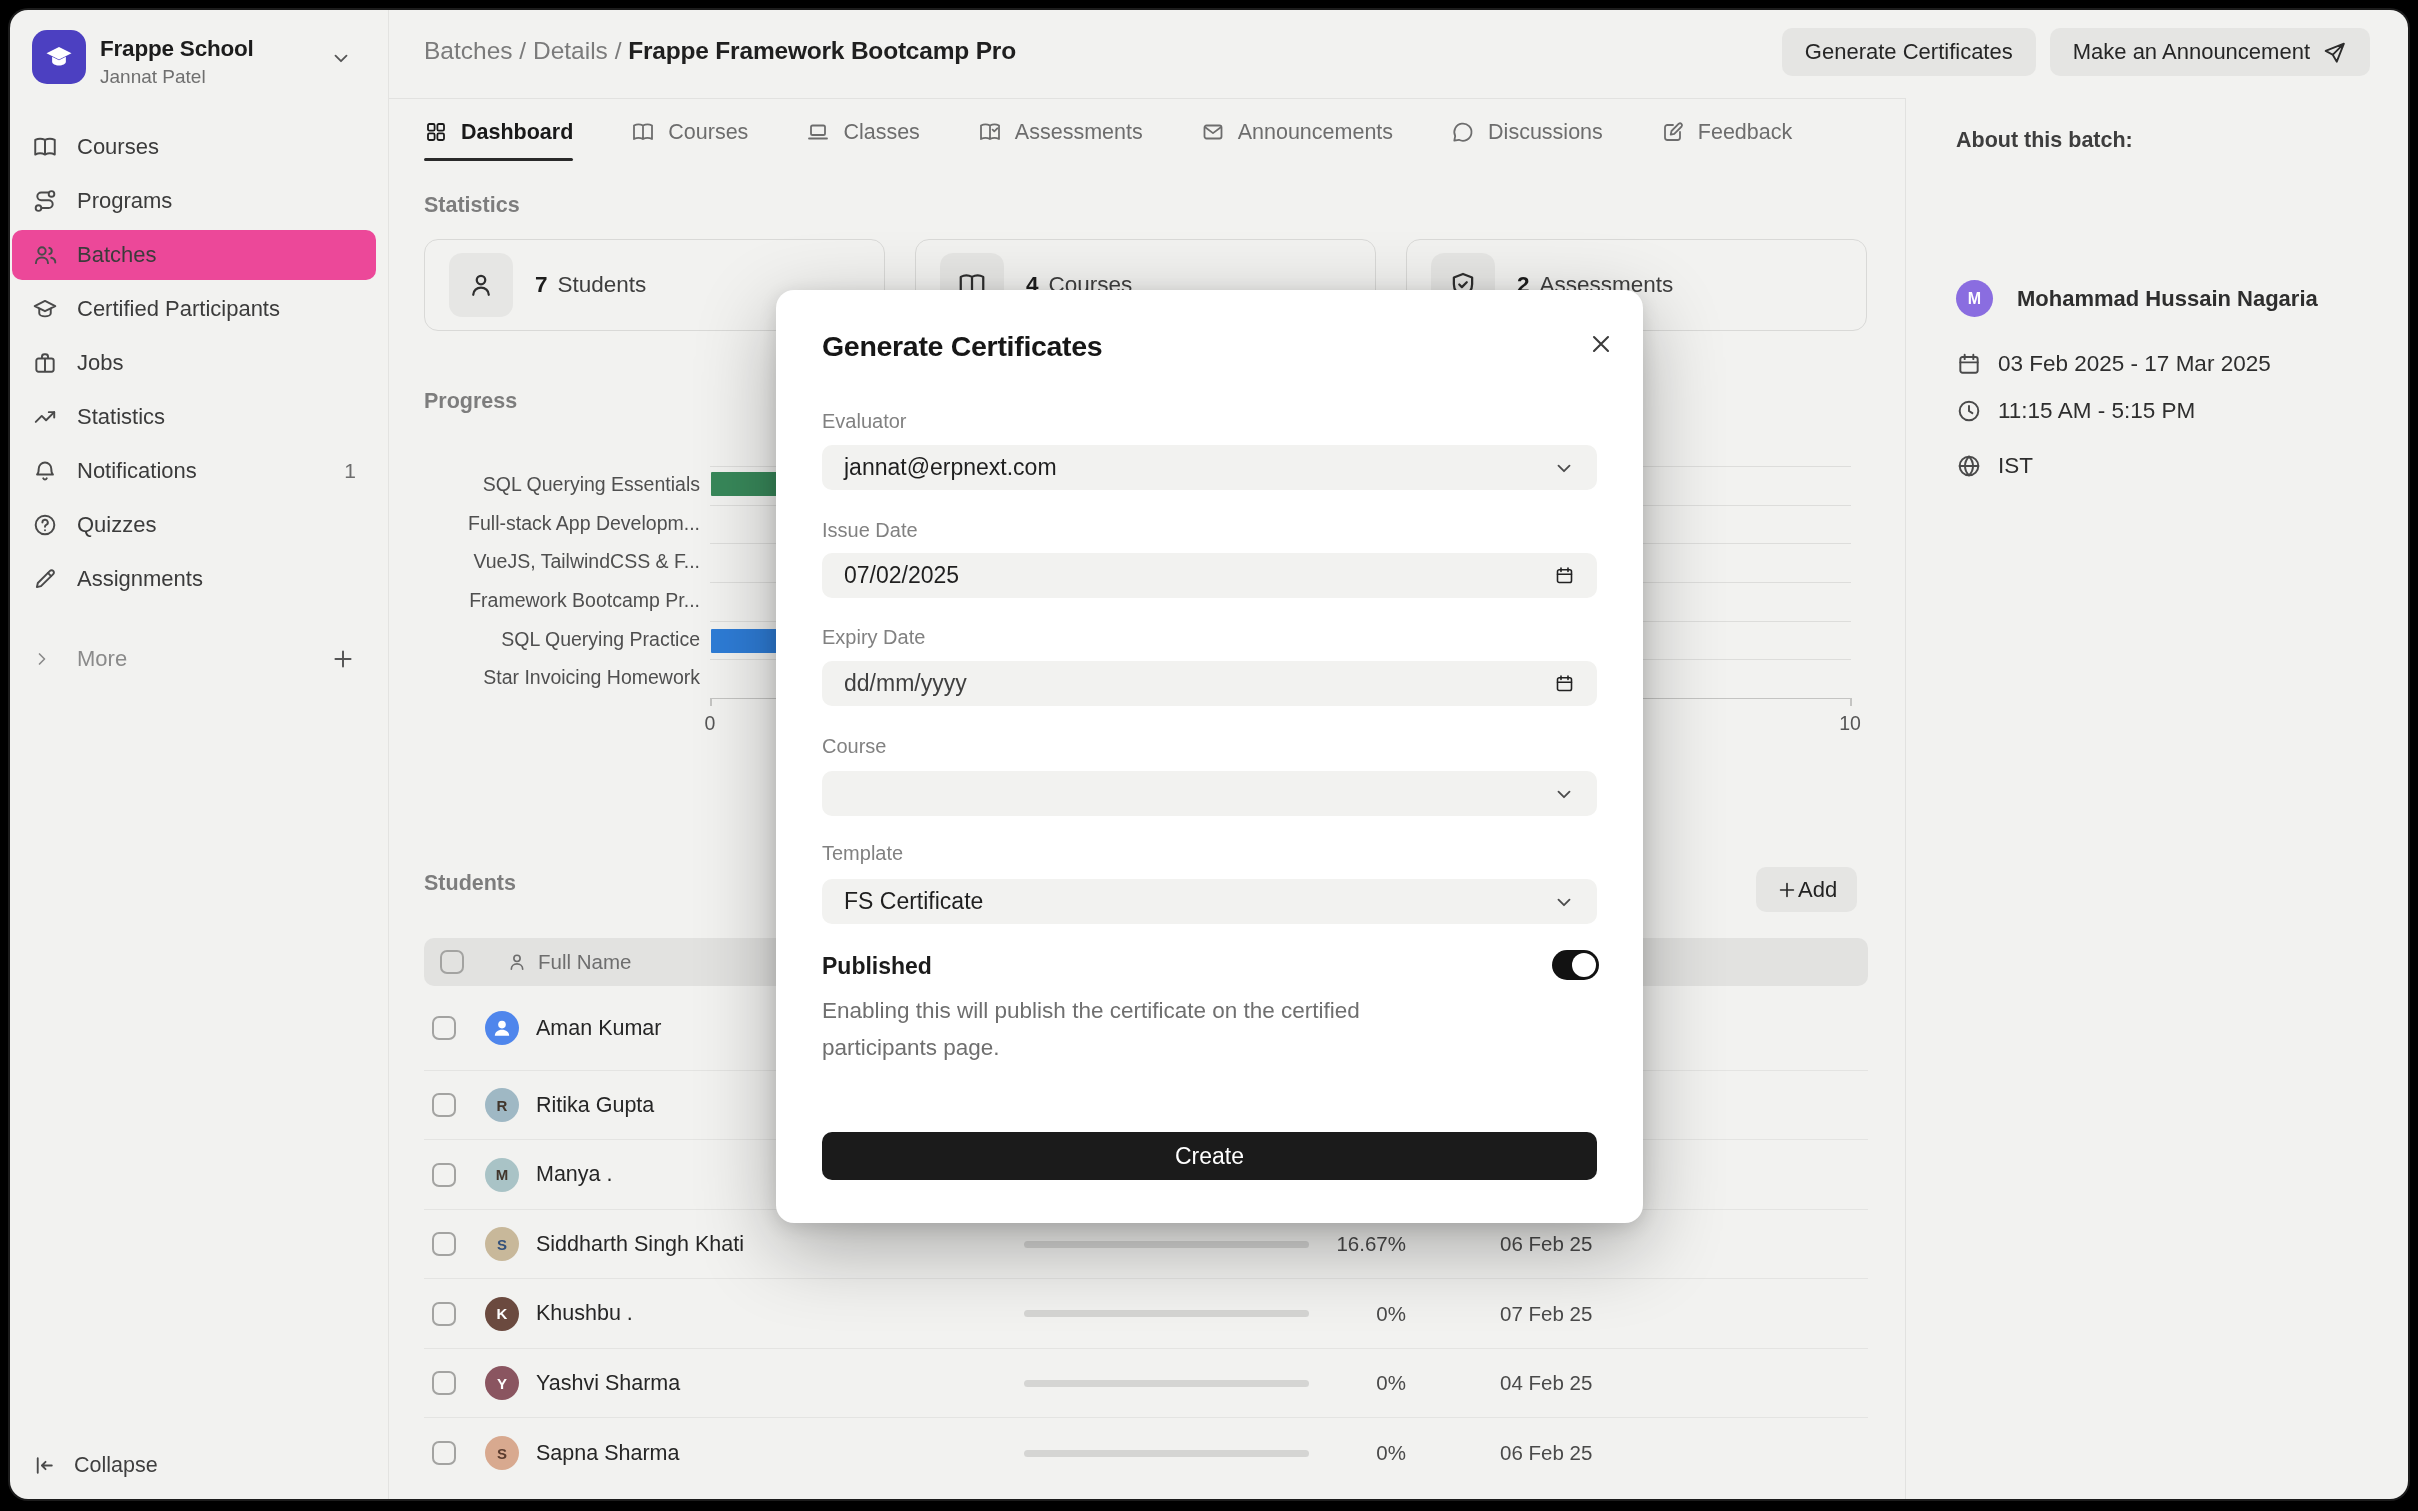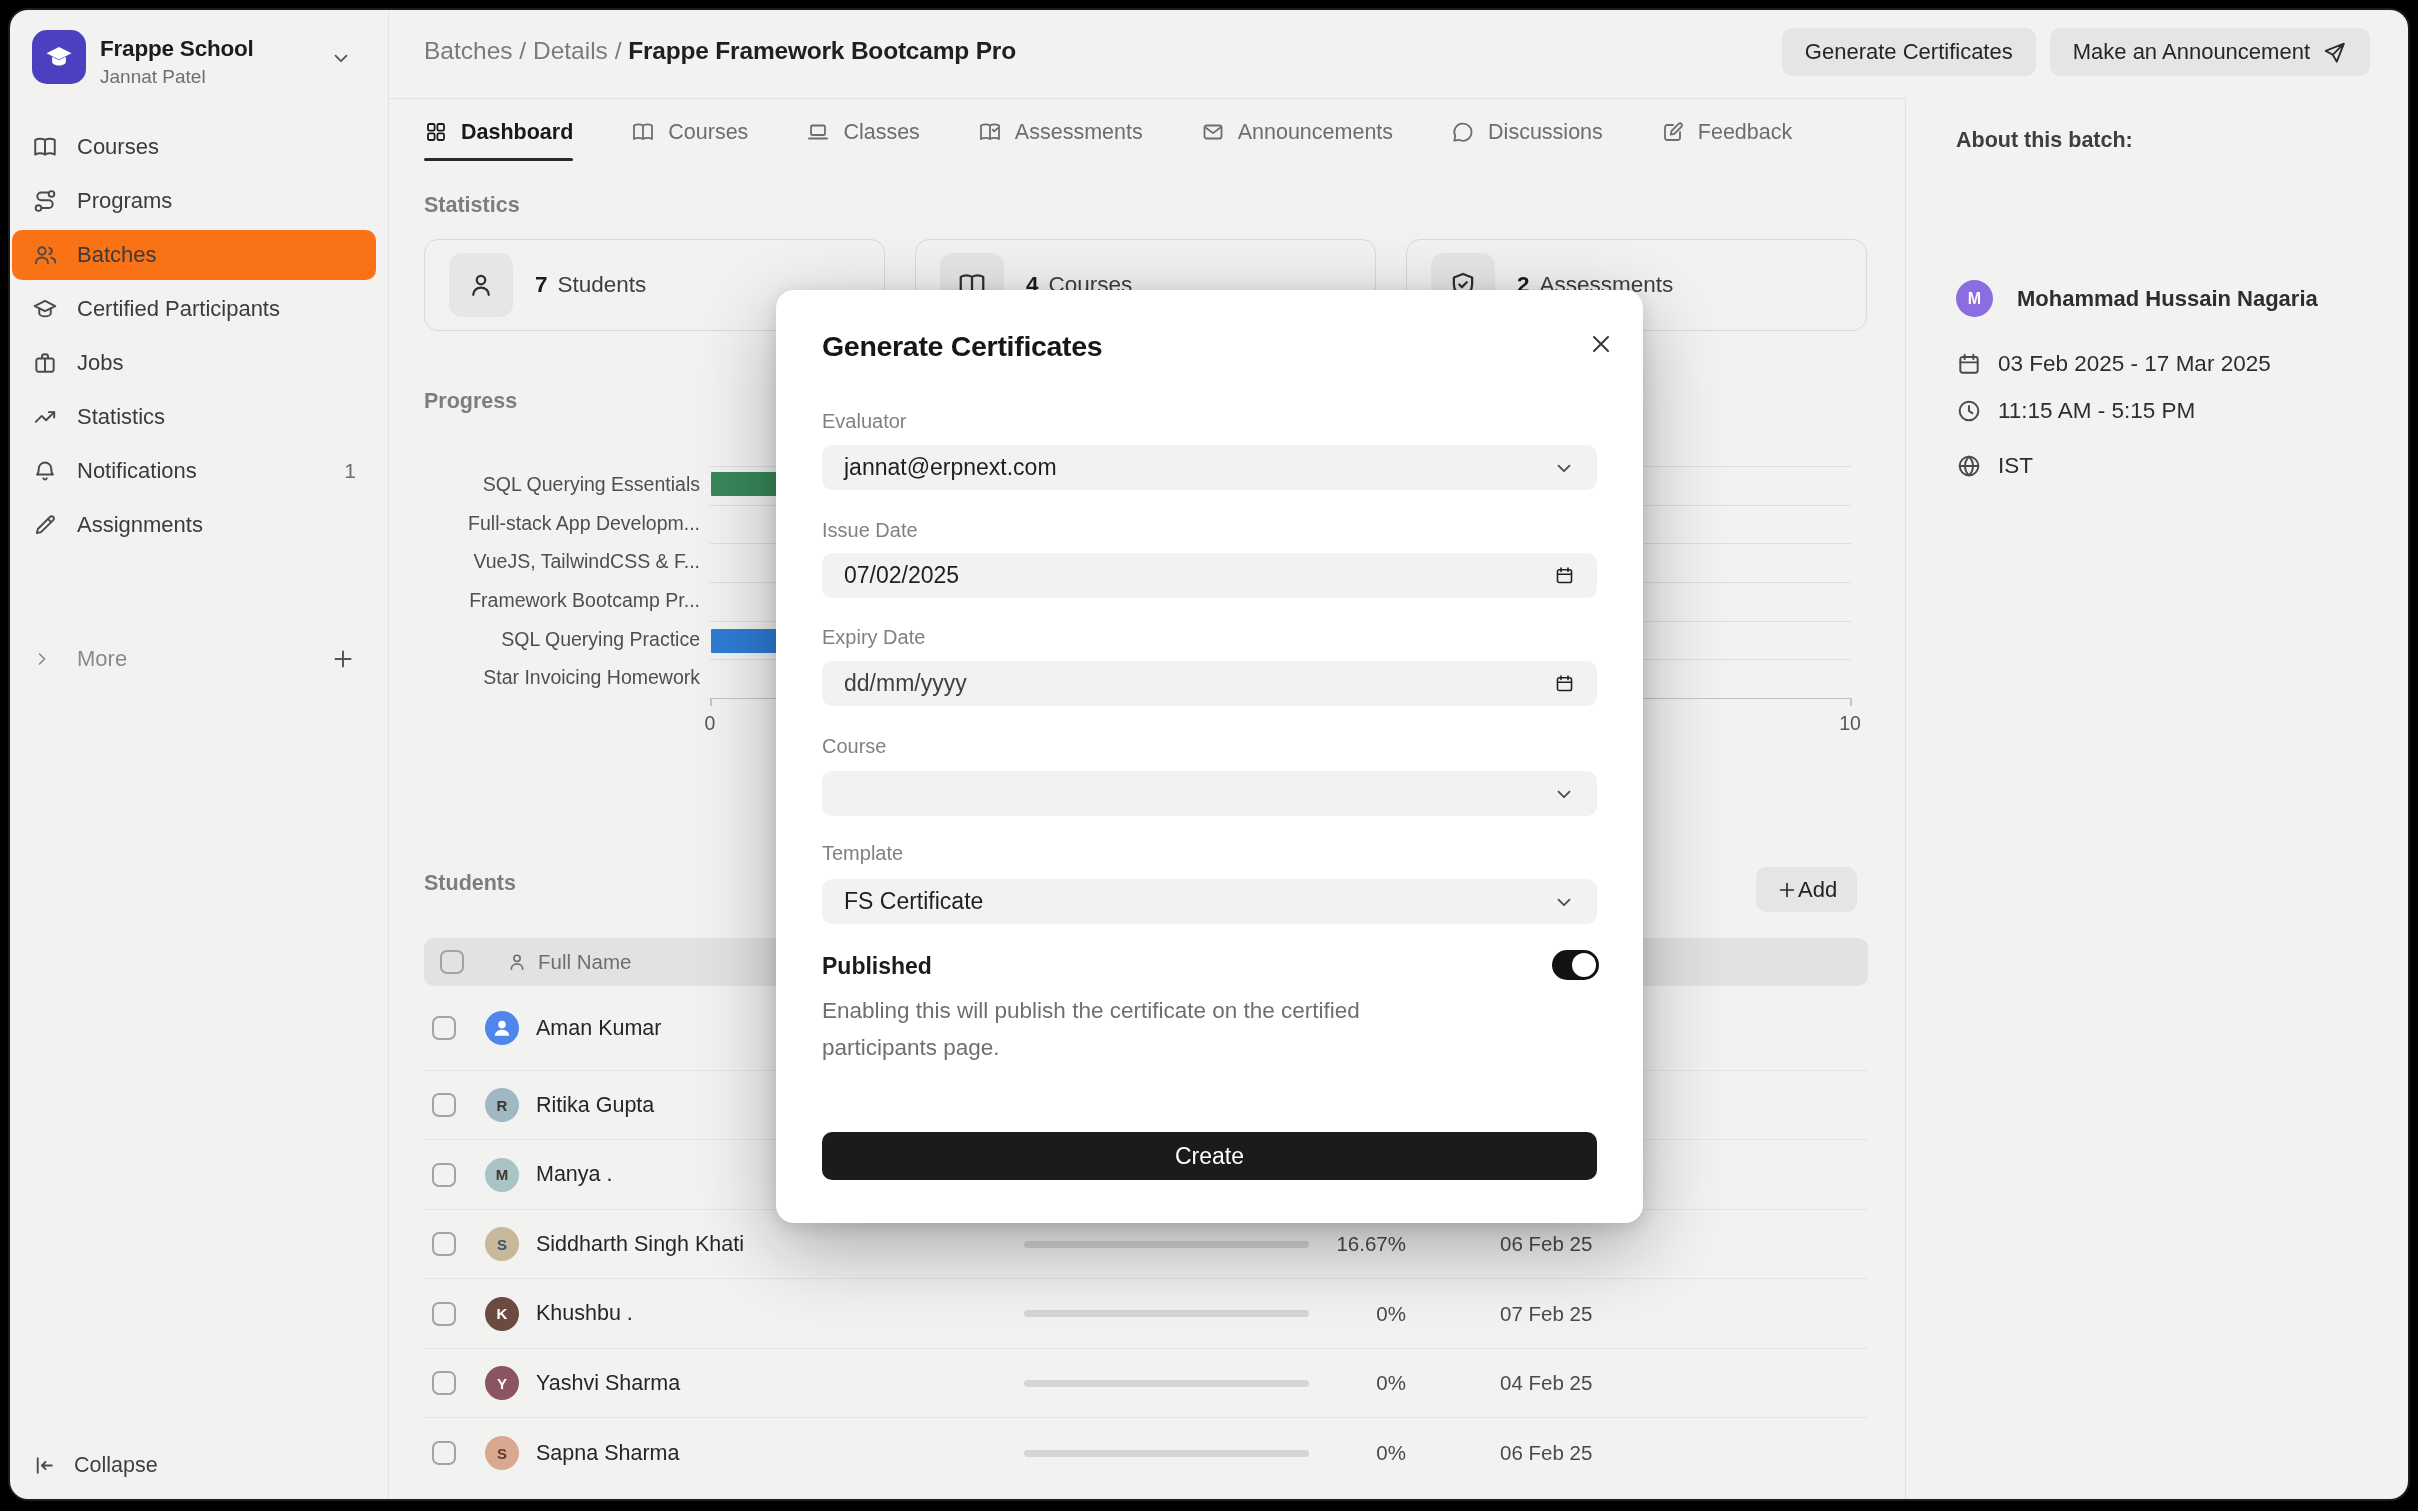--- a/index.html
+++ b/index.html
@@ -11,21 +11,21 @@
   svg { display:block; }
 
   
   .sidebar { position:absolute; left:0; top:0; width:389px; height:1511px; border-right:1px solid #e3e3e1; }
   .logo-tile { position:absolute; left:32px; top:30px; width:54px; height:54px; border-radius:15px; background:#4C40C1; display:flex; align-items:center; justify-content:center; }
   .school-name { position:absolute; left:100px; top:36px; font-size:22.5px; font-weight:700; color:#1c1c1c; letter-spacing:-0.2px; }
   .school-user { position:absolute; left:100px; top:66px; font-size:19px; color:#6f6f6f; }
   .school-chevron { position:absolute; left:330px; top:47px; color:#555; }
   .nav { position:absolute; left:12px; top:122px; width:364px; }
   .nav-item { position:relative; height:50px; margin-bottom:4px; border-radius:10px; display:flex; align-items:center; padding:0 20px; color:#4a4a4a; cursor:default; }
-  .nav-item.active { background:#f97316; }
+  .nav-item.active { background:#ec4899; }
   .nav-item .nicon { width:26px; height:26px; margin-right:19px; color:#4a4a4a; flex:none; }
   .nav-item .nlabel { font-size:22px; color:#3b3b3b; white-space:nowrap; }
   .nav-item .nbadge { margin-left:auto; font-size:21px; color:#6e6e6e; }
   .more-row { position:absolute; left:12px; top:634px; width:364px; height:50px; display:flex; align-items:center; padding:0 20px; }
   .more-row .mchev { width:20px; height:20px; color:#8a8a8a; margin-right:25px; }
   .more-row .mlabel { font-size:22px; color:#8a8a8a; }
   .more-row .mplus { margin-left:auto; width:26px; height:26px; color:#555; }
   .collapse-row { position:absolute; left:32px; top:1441px; height:48px; display:flex; align-items:center; }
   .collapse-row .cicon { width:25px; height:25px; color:#4a4a4a; margin-right:17px; }
   .collapse-row .clabel { font-size:21.5px; color:#3f3f3f; }
@@ -299,20 +299,28 @@
                 <svg width="26" height="26" viewBox="0 0 24 24">
                   <use href="#i-bell"></use>
                 </svg>
               </span>
             <span class="nlabel">Notifications</span>
             <span class="nbadge">1</span>
           </div>
           <div class="nav-item">
             <span class="nicon">
                 <svg width="26" height="26" viewBox="0 0 24 24">
+                  <use href="#i-help"></use>
+                </svg>
+              </span>
+            <span class="nlabel">Quizzes</span>
+          </div>
+          <div class="nav-item">
+            <span class="nicon">
+                <svg width="26" height="26" viewBox="0 0 24 24">
                   <use href="#i-pencil"></use>
                 </svg>
               </span>
             <span class="nlabel">Assignments</span>
           </div>
         </div>
 
         <div class="more-row">
           <span class="mchev">
               <svg width="20" height="20" viewBox="0 0 24 24">

